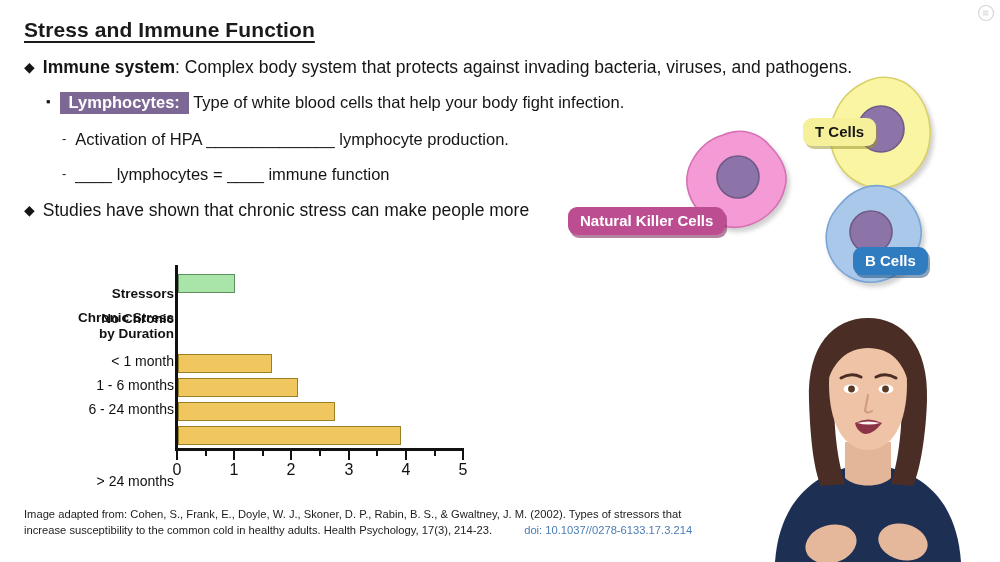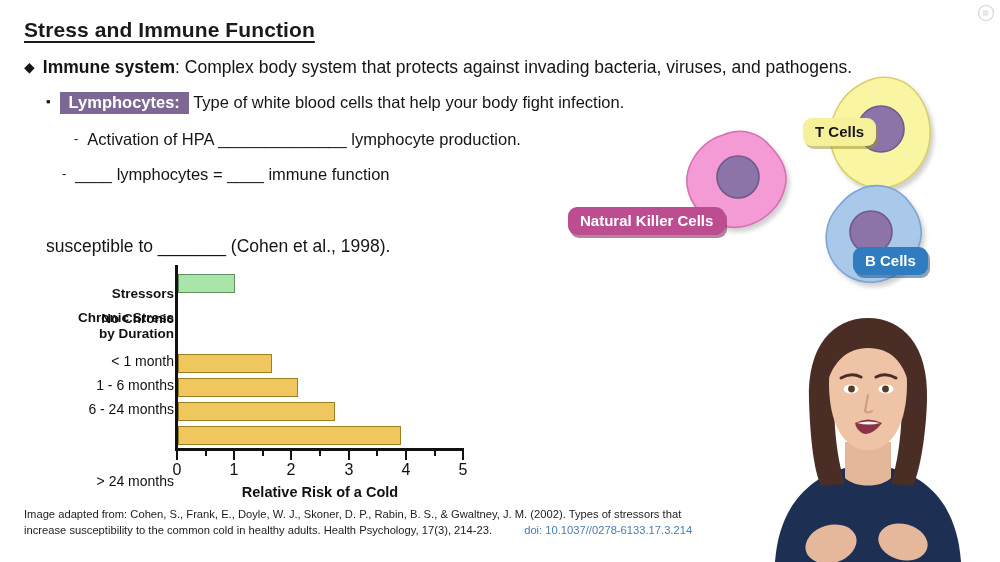--- a/index.html
+++ b/index.html
@@ -17,21 +17,21 @@
     text-decoration:underline;text-underline-offset:4px;
     letter-spacing:.1px;
   }
 
   
   .bul{position:absolute;font-size:17.5px;color:#151515;white-space:nowrap;line-height:1.2;}
   .dia{font-size:14px;vertical-align:1px;margin-right:8px;}
   .b1{left:24px;top:57px;}
   .b2{left:46px;top:92px;font-size:16.5px;}
   .dot{font-size:13px;margin-right:9px;vertical-align:2px;}
-  .b3{left:74px;top:130px;font-size:16.5px;text-align:right;}
+  .b3{left:62px;top:130px;font-size:16.5px;text-align:right;}
   .b4{left:62px;top:165px;font-size:16.5px;}
   .b5{left:24px;top:200px;}
   .b6{left:46px;top:236px;}
   .bold{font-weight:bold;}
 
   .hl{
     display:inline-block;background:#7d6794;color:#fff;font-weight:bold;
     border-radius:0;padding:1px 9px 2px 9px;line-height:1.15;
   }
 
@@ -101,21 +101,23 @@
   </div>
 
   <div class="bul b3">
     <span class="dot">-</span><span>Activation of HPA ______________ lymphocyte production.</span>
   </div>
 
   <div class="bul b4">
     <span class="dot">-</span><span>____ lymphocytes = ____ immune function</span>
   </div>
 
-  <div class="bul b6">susceptible to _______ (Cohen et al., 1998).</div>
+  <div class="bul b5">
+    <span class="dia">◆</span><span>Studies have shown that chronic stress can make people more</span>
+  </div>
 
   <div class="chart">
 
     <div class="ylabels">
       <div class="ylab" style="position:absolute;right:0;top:8px;margin-top:41px;">No Chronic</div>
       <div class="ylab" style="position:absolute;right:0;top:24px;">Stressors</div>
       <div class="ylab" style="position:absolute;right:0;top:48px;">Chronic Stress</div>
       <div class="ylab" style="position:absolute;right:0;top:64px;">by Duration</div>
       <div class="ylab reg" style="position:absolute;right:0;top:92px;">&lt; 1 month</div>
       <div class="ylab reg" style="position:absolute;right:0;top:116px;">1 - 6 months</div>
@@ -147,21 +149,20 @@
     <div class="tick tickmin" style="left:354px;"></div>
     <div class="tick tickmin" style="left:412px;"></div>
 
     <div class="xnum" style="left:155px;">0</div>
     <div class="xnum" style="left:212px;">1</div>
     <div class="xnum" style="left:269px;">2</div>
     <div class="xnum" style="left:327px;">3</div>
     <div class="xnum" style="left:384px;">4</div>
     <div class="xnum" style="left:441px;">5</div>
 
-    <div class="xtitle">Relative Risk of a Cold</div>
   </div>
 
   <div class="cite">
     <span>Image adapted from: Cohen, S., Frank, E., Doyle, W. J., Skoner, D. P., Rabin, B. S., &amp; Gwaltney, J. M. (2002). Types of stressors that increase susceptibility to the common cold in healthy adults. Health Psychology, 17(3), 214-23. </span><span class="doi">doi: 10.1037//0278-6133.17.3.214</span>
   </div>
 
   <div class="cells">
 
     <svg class="shadowdrop" style="position:absolute;left:250px;top:18px;" width="130" height="120" viewBox="0 0 130 120">
       <path d="M58 10 C76 0 96 4 108 16 C122 30 128 52 124 72 C120 92 104 110 84 114

